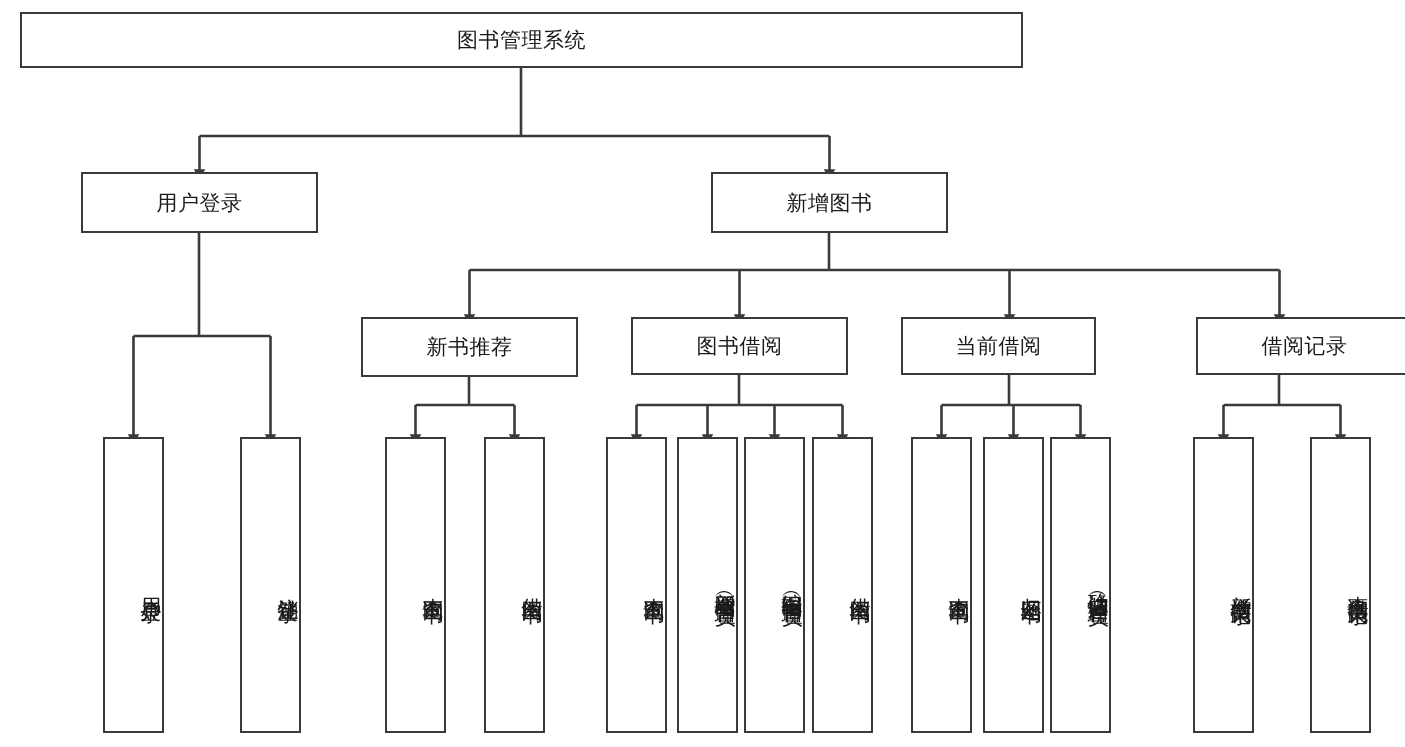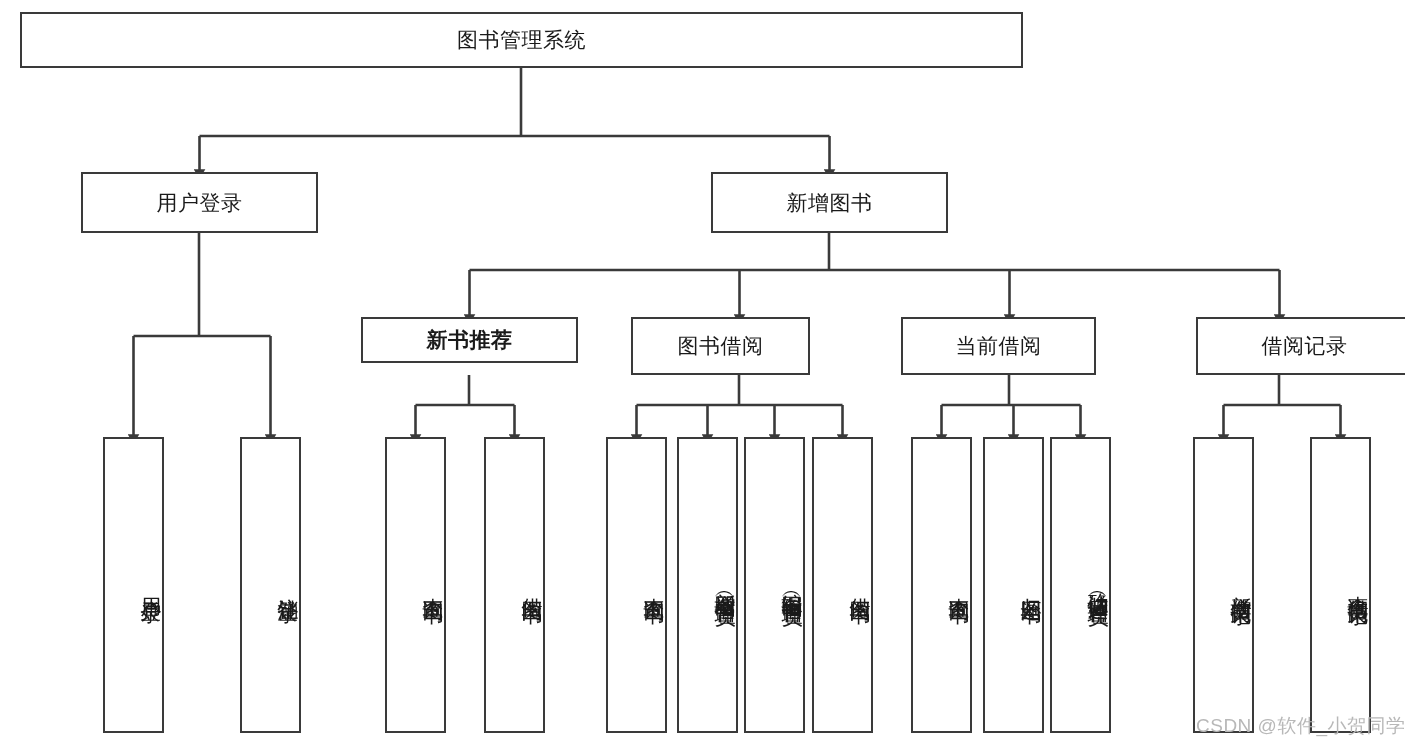--- a/index.html
+++ b/index.html
@@ -112,24 +112,24 @@
   <div id="node-layer">
       <div class="node h" style="left: 20px; top: 12px; width: 1003px; height: 56px; border-color: rgb(58, 58, 58); background: rgb(255, 255, 255); color: rgb(26, 26, 26);">
         <span class="lbl">图书管理系统</span>
       </div>
       <div class="node h" style="left: 81px; top: 172px; width: 237px; height: 61px; border-color: rgb(58, 58, 58); background: rgb(255, 255, 255); color: rgb(26, 26, 26);">
         <span class="lbl">用户登录</span>
       </div>
       <div class="node h" style="left: 711px; top: 172px; width: 237px; height: 61px; border-color: rgb(58, 58, 58); background: rgb(255, 255, 255); color: rgb(26, 26, 26);">
         <span class="lbl">新增图书</span>
       </div>
-      <div class="node h" style="left: 361px; top: 317px; width: 217px; height: 46px; border-color: rgb(58, 58, 58); background: rgb(255, 255, 255); color: rgb(26, 26, 26); font-weight: bold;">
+      <div class="node h" style="left: 361px; top: 317px; width: 217px; height: 60px; border-color: rgb(58, 58, 58); background: rgb(255, 255, 255); color: rgb(26, 26, 26);">
         <span class="lbl">新书推荐</span>
       </div>
-      <div class="node h" style="left: 631px; top: 317px; width: 179px; height: 58px; border-color: rgb(58, 58, 58); background: rgb(255, 255, 255); color: rgb(26, 26, 26); font-family: Liberation Serif, serif;">
+      <div class="node h" style="left: 631px; top: 317px; width: 217px; height: 58px; border-color: rgb(58, 58, 58); background: rgb(255, 255, 255); color: rgb(26, 26, 26); font-family: Liberation Serif, serif;">
         <span class="lbl">图书借阅</span>
       </div>
       <div class="node h" style="left: 901px; top: 317px; width: 195px; height: 58px; border-color: rgb(58, 58, 58); background: rgb(255, 255, 255); color: rgb(26, 26, 26);">
         <span class="lbl">当前借阅</span>
       </div>
       <div class="node h" style="left: 1196px; top: 317px; width: 217px; height: 58px; border-color: rgb(58, 58, 58); background: rgb(255, 255, 255); color: rgb(26, 26, 26);">
         <span class="lbl">借阅记录</span>
       </div>
       <div class="node v" style="left: 103px; top: 437px; width: 61px; height: 296px; border-color: rgb(58, 58, 58); background: rgb(255, 255, 255); color: rgb(26, 26, 26);">
         <span class="lbl">用户登录</span>
@@ -165,14 +165,13 @@
         <span class="lbl">确认归还（管理员）</span>
       </div>
       <div class="node v" style="left: 1193px; top: 437px; width: 61px; height: 296px; border-color: rgb(58, 58, 58); background: rgb(255, 255, 255); color: rgb(26, 26, 26);">
         <span class="lbl">新增借阅记录</span>
       </div>
       <div class="node v" style="left: 1310px; top: 437px; width: 61px; height: 296px; border-color: rgb(58, 58, 58); background: rgb(255, 255, 255); color: rgb(26, 26, 26);">
         <span class="lbl">查询借阅记录</span>
       </div>
     </div>
 
-  <div class="watermark" style="left:1196px; top:713px;">CSDN @软件_小贺同学</div>
 </div>
 
 </body></html>

